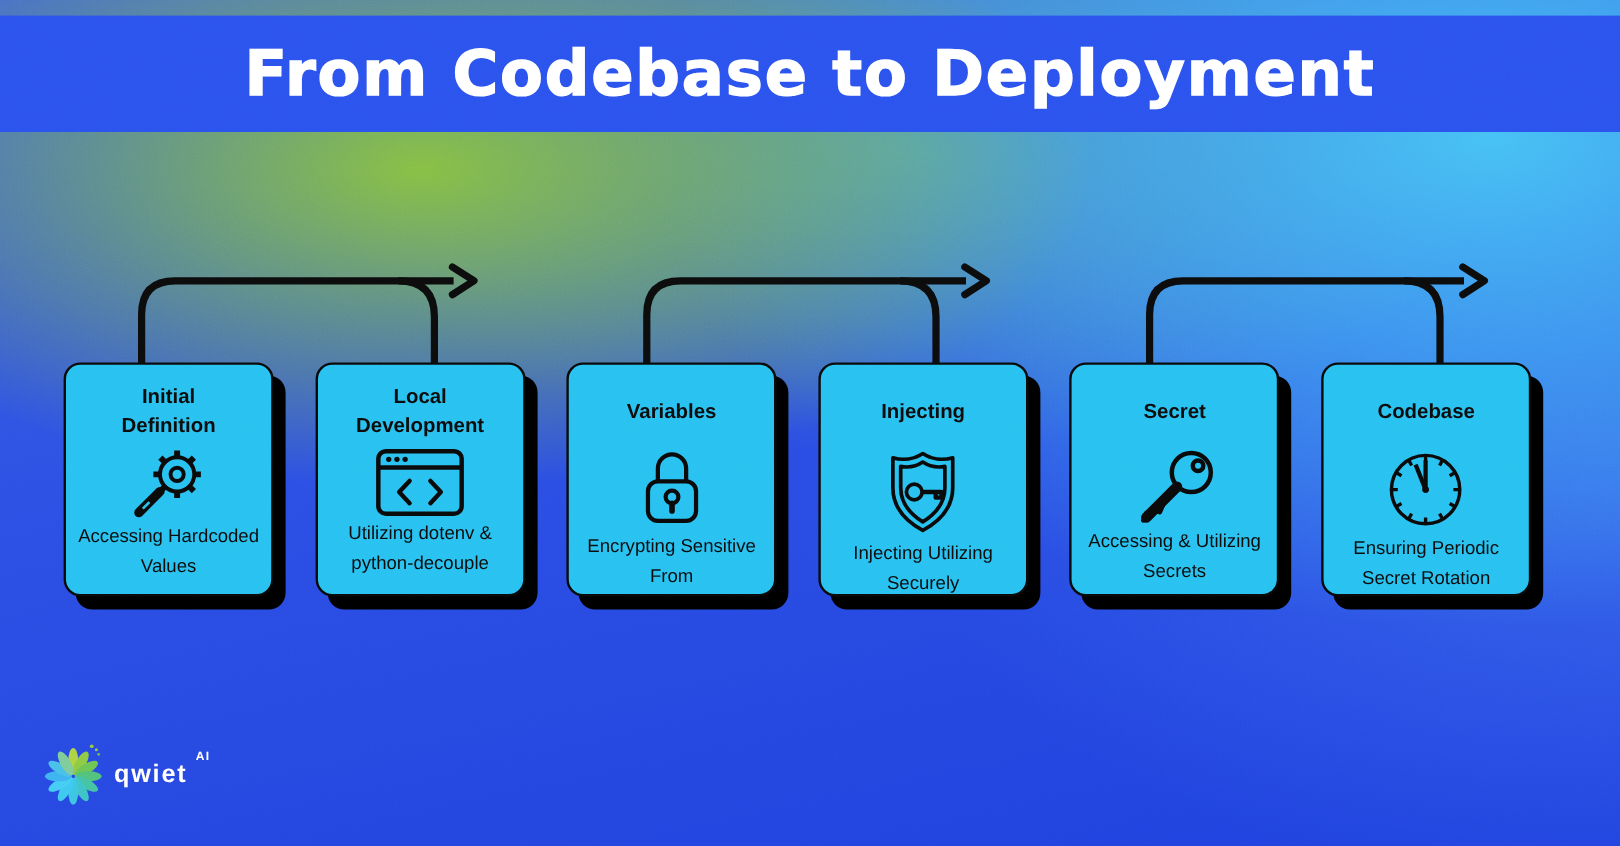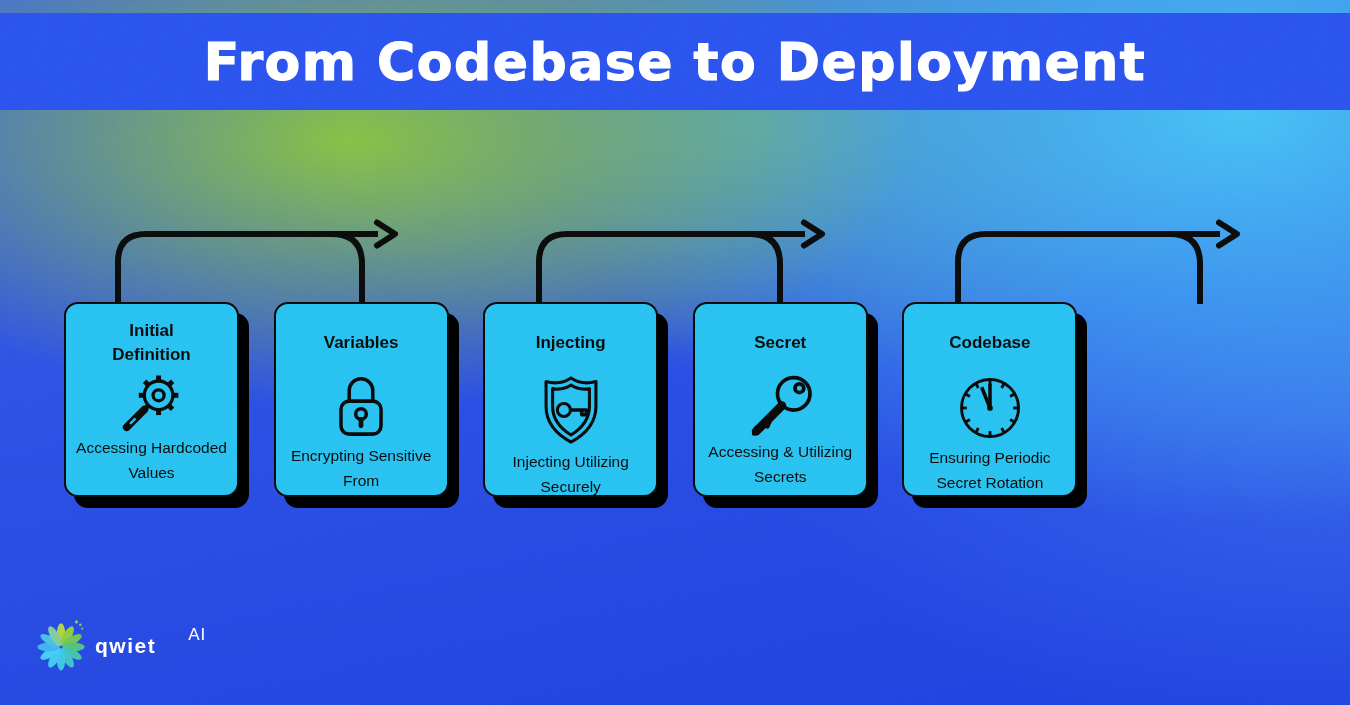--- a/index.html
+++ b/index.html
@@ -23,41 +23,41 @@
   .header h1{
     margin:0;color:#fff;font-family:"DejaVu Sans","Liberation Sans",sans-serif;
     font-size:52px;font-weight:800;letter-spacing:1.5px;
     -webkit-text-stroke:1.2px #fff;
   }
   
   #arrows{position:absolute;left:0;top:0;width:1350px;height:705px;pointer-events:none;}
   #arrows path{fill:none;stroke:var(--arrow,#0c0c0c);stroke-width:6;}
   #arrows .head{stroke-linecap:round;stroke-linejoin:round;}
   
-  .cards{position:absolute;left:64px;top:302px;display:flex;gap:34.6px;}
+  .cards{position:absolute;left:53px;top:302px;display:flex;gap:34.6px;}
   .card{
     box-sizing:border-box;width:175px;height:195px;flex:0 0 auto;
     background:var(--card,#29c2f1);
     border:2.5px solid #0a0a0a;border-radius:14px;
     box-shadow:10px 11px 0 #000;
     display:flex;flex-direction:column;align-items:center;
     color:#0c0c0c;text-align:center;
   }
   .card-title{
     min-height:54px;padding-top:12px;max-width:122px;
     display:flex;align-items:center;justify-content:center;
     font-weight:700;font-size:17px;line-height:24px;
   }
   .card-icon{flex:1;display:flex;align-items:center;justify-content:center;}
   .card-icon svg{display:block;}
   .card-desc{flex:0 0 auto;margin-bottom:13px;max-width:160px;font-size:15.5px;line-height:24.5px;}
   
   .logo{position:absolute;left:36px;top:616px;display:flex;align-items:center;gap:7px;}
   .logo .word{color:#fff;font-size:21px;font-weight:700;letter-spacing:1.5px;line-height:1;}
-  .logo .suffix{color:#fff;font-size:17px;font-weight:400;letter-spacing:1px;align-self:flex-start;margin-top:9px;margin-left:25px;}
+  .logo .suffix{color:#fff;font-size:10px;font-weight:700;letter-spacing:1px;align-self:flex-start;margin-top:9px;}
 </style>
 </head>
 <body>
 
 <div id="canvas">
 
   <div class="header">
     <h1>From Codebase to Deployment</h1>
   </div>
 
@@ -96,20 +96,37 @@
                 <line x1="28.8" y1="13.8" x2="25.3" y2="10.3"></line>
         <line x1="38" y1="10" x2="38" y2="5"></line>
                 <line x1="47.2" y1="13.8" x2="50.7" y2="10.3"></line>
       </g>
       <line x1="9" y1="52" x2="25" y2="36" stroke-width="7" stroke-linecap="round"></line>
       <line x1="12" y1="49" x2="17" y2="44" stroke="#29c2f1" stroke-width="2"></line>
     </g>
           </svg>
         </div>
         <div class="card-desc">Accessing Hardcoded Values</div>
+      </div>
+      <div class="card">
+        <div class="card-title">Local Development</div>
+        <div class="card-icon">
+          <svg width="84" height="62" viewBox="0 0 64 50">
+    <g fill="none" stroke="#0a0a0a" stroke-width="3">
+      <rect x="4" y="4" width="56" height="42" rx="5"></rect>
+      <line x1="4" y1="15" x2="60" y2="15"></line>
+      <polyline points="25,24 18,31.5 25,39" stroke-linecap="round" stroke-linejoin="round"></polyline>
+      <polyline points="39,24 46,31.5 39,39" stroke-linecap="round" stroke-linejoin="round"></polyline>
+    </g>
+    <circle cx="11" cy="9.5" r="1.8" fill="#0a0a0a"></circle>
+            <circle cx="16.5" cy="9.5" r="1.8" fill="#0a0a0a"></circle>
+            <circle cx="22" cy="9.5" r="1.8" fill="#0a0a0a"></circle>
+  </svg>
+        </div>
+        <div class="card-desc">Utilizing dotenv &amp; python-decouple</div>
       </div>
       <div class="card">
         <div class="card-title">Variables</div>
         <div class="card-icon">
           <svg width="66" height="74" viewBox="0 0 56 62">
     <g fill="none" stroke="#0a0a0a" stroke-width="3">
       <path d="M18 26 V17 a10 10 0 0 1 20 0 V26"></path>
       <rect x="11" y="26" width="34" height="28" rx="7"></rect>
       <circle cx="28" cy="37" r="4.5"></circle>
       <line x1="28" y1="41.5" x2="28" y2="47" stroke-width="4" stroke-linecap="round"></line>

